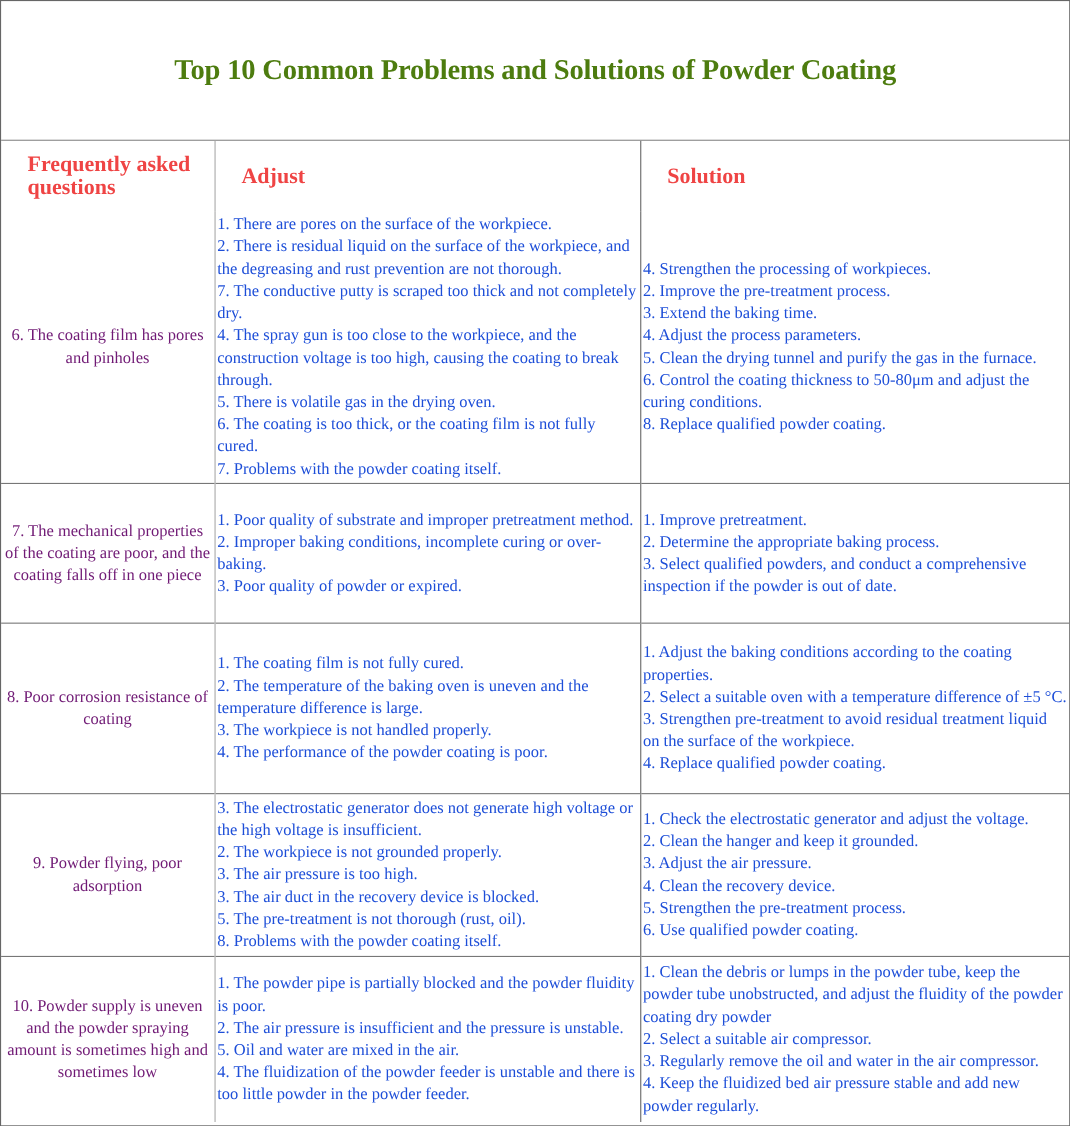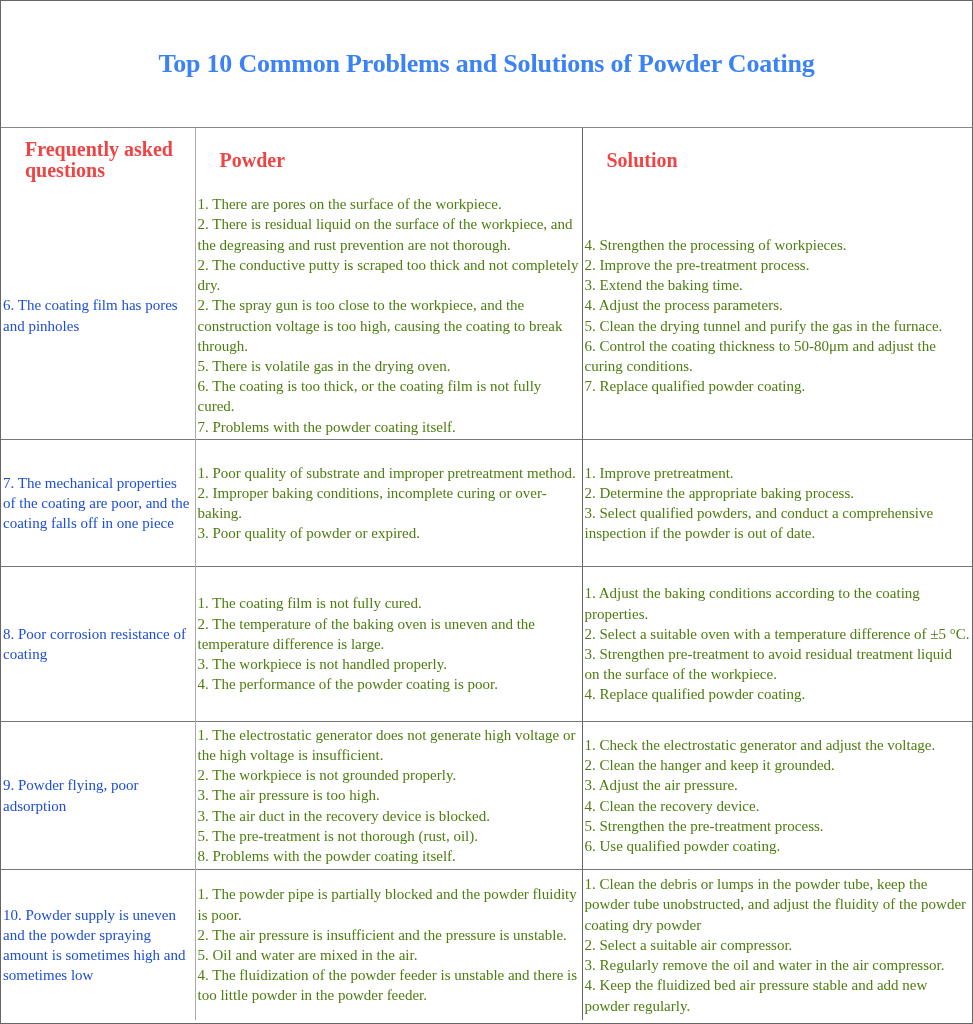--- a/index.html
+++ b/index.html
@@ -1,30 +1,30 @@
 <!DOCTYPE html>
 <html><head>
 <meta charset="utf-8">
 <style>
   html, body { margin: 0; padding: 0; background: #ffffff; }
   body { width: 973px; height: 1024px; overflow: hidden; font-family: "Liberation Serif", "DejaVu Serif", serif; }
   .sheet { position: relative; width: 971px; height: 1022px; border: 1px solid #666666; background: #fff; }
   .title-band { height: 126px; display: flex; align-items: center; justify-content: center; border-bottom: 1px solid #888888; }
-  .title { color: #3b82f6; font-weight: bold; font-size: 26px; letter-spacing: -0.2px; }
+  .title { color: #4d7c0f; font-weight: bold; font-size: 26px; letter-spacing: -0.2px; }
   table { border-collapse: collapse; width: 971px; table-layout: fixed; }
   col.c1 { width: 194px; }
   col.c2 { width: 387px; }
   col.c3 { width: 390px; }
-  td, th { padding: 0 2px; vertical-align: middle; text-align: left; font-size: 15px; line-height: 20.2px; color: #4d7c0f; }
+  td, th { padding: 0 2px; vertical-align: middle; text-align: left; font-size: 15px; line-height: 20.2px; color: #1d4ed8; }
   th { color: #ef4444; font-weight: bold; font-size: 20px; line-height: 21px; height: 64px; padding-left: 24px; }
   tr { border-bottom: 1px solid #777777; }
   tr:last-child { border-bottom: none; }
   td.q, th.q { border-right: 1px solid #aaaaaa; }
   td.c, th.c { border-right: 1px solid #666666; }
-  td.q { color: #1d4ed8; }
+  td.q { color: #701a75; text-align: center; }
   .line { display: block; }
   tr.r6 td { height: 247px; }
   tr.r7 td { height: 126px; }
   tr.r8 td { height: 154px; }
   tr.r9 td { height: 147px; }
   tr.r10 td { height: 150px; }
 </style>
 </head>
 <body>
 
@@ -35,45 +35,45 @@
 
   <table>
     <colgroup>
         <col class="c1">
         <col class="c2">
         <col class="c3">
       </colgroup>
     <thead>
       <tr>
         <th class="q">Frequently asked questions</th>
-        <th class="c">Powder</th>
+        <th class="c">Adjust</th>
         <th>Solution</th>
       </tr>
     </thead>
     <tbody>
 
       <tr class="r6">
         <td class="q">6. The coating film has pores and pinholes</td>
         <td class="c">
           <span class="line">1. There are pores on the surface of the workpiece.</span>
           <span class="line">2. There is residual liquid on the surface of the workpiece, and the degreasing and rust prevention are not thorough.</span>
-          <span class="line">2. The conductive putty is scraped too thick and not completely dry.</span>
-          <span class="line">2. The spray gun is too close to the workpiece, and the construction voltage is too high, causing the coating to break through.</span>
+          <span class="line">7. The conductive putty is scraped too thick and not completely dry.</span>
+          <span class="line">4. The spray gun is too close to the workpiece, and the construction voltage is too high, causing the coating to break through.</span>
           <span class="line">5. There is volatile gas in the drying oven.</span>
           <span class="line">6. The coating is too thick, or the coating film is not fully cured.</span>
           <span class="line">7. Problems with the powder coating itself.</span>
         </td>
         <td>
           <span class="line">4. Strengthen the processing of workpieces.</span>
           <span class="line">2. Improve the pre-treatment process.</span>
           <span class="line">3. Extend the baking time.</span>
           <span class="line">4. Adjust the process parameters.</span>
           <span class="line">5. Clean the drying tunnel and purify the gas in the furnace.</span>
           <span class="line">6. Control the coating thickness to 50-80μm and adjust the curing conditions.</span>
-          <span class="line">7. Replace qualified powder coating.</span>
+          <span class="line">8. Replace qualified powder coating.</span>
         </td>
       </tr>
 
       <tr class="r7">
         <td class="q">7. The mechanical properties of the coating are poor, and the coating falls off in one piece</td>
         <td class="c">
           <span class="line">1. Poor quality of substrate and improper pretreatment method.</span>
           <span class="line">2. Improper baking conditions, incomplete curing or over-baking.</span>
           <span class="line">3. Poor quality of powder or expired.</span>
         </td>
@@ -96,21 +96,21 @@
           <span class="line">1. Adjust the baking conditions according to the coating properties.</span>
           <span class="line">2. Select a suitable oven with a temperature difference of ±5 °C.</span>
           <span class="line">3. Strengthen pre-treatment to avoid residual treatment liquid on the surface of the workpiece.</span>
           <span class="line">4. Replace qualified powder coating.</span>
         </td>
       </tr>
 
       <tr class="r9">
         <td class="q">9. Powder flying, poor adsorption</td>
         <td class="c">
-          <span class="line">1. The electrostatic generator does not generate high voltage or the high voltage is insufficient.</span>
+          <span class="line">3. The electrostatic generator does not generate high voltage or the high voltage is insufficient.</span>
           <span class="line">2. The workpiece is not grounded properly.</span>
           <span class="line">3. The air pressure is too high.</span>
           <span class="line">3. The air duct in the recovery device is blocked.</span>
           <span class="line">5. The pre-treatment is not thorough (rust, oil).</span>
           <span class="line">8. Problems with the powder coating itself.</span>
         </td>
         <td>
           <span class="line">1. Check the electrostatic generator and adjust the voltage.</span>
           <span class="line">2. Clean the hanger and keep it grounded.</span>
           <span class="line">3. Adjust the air pressure.</span>

